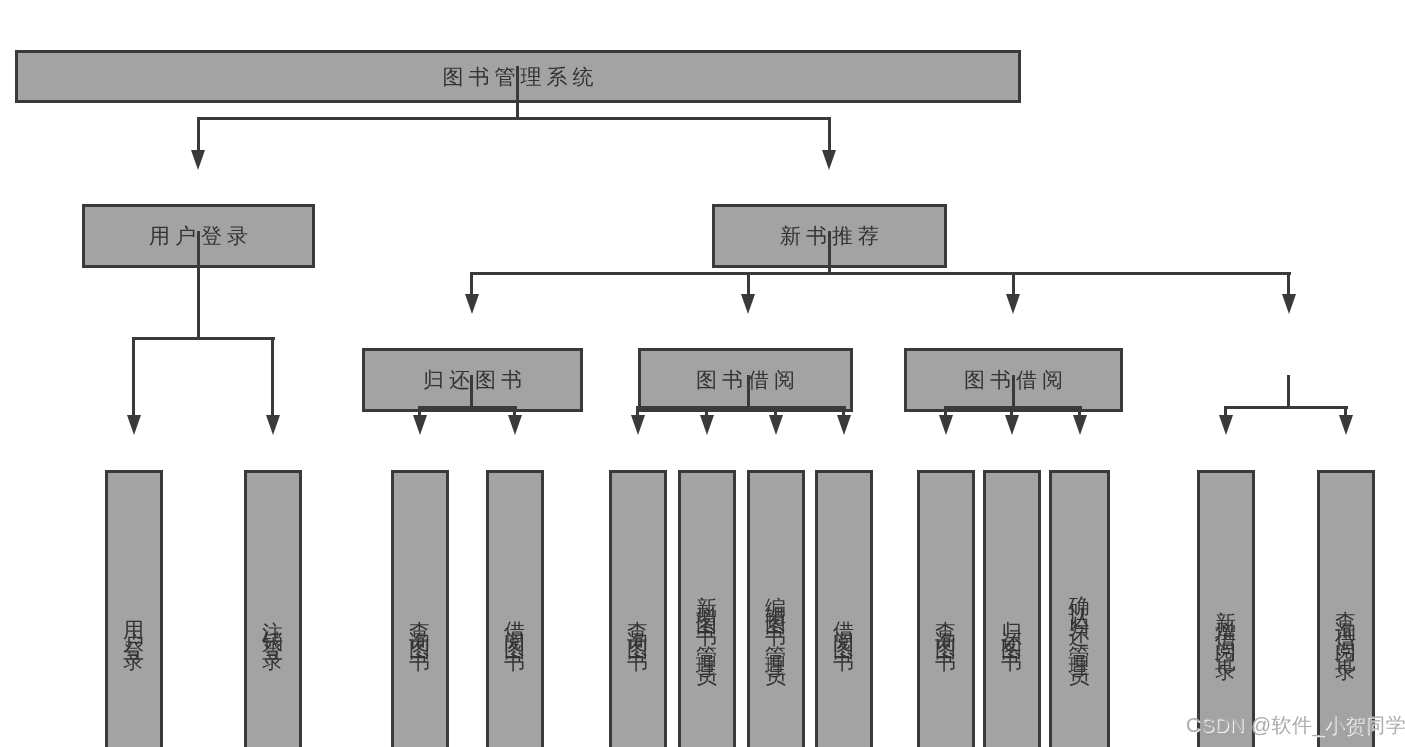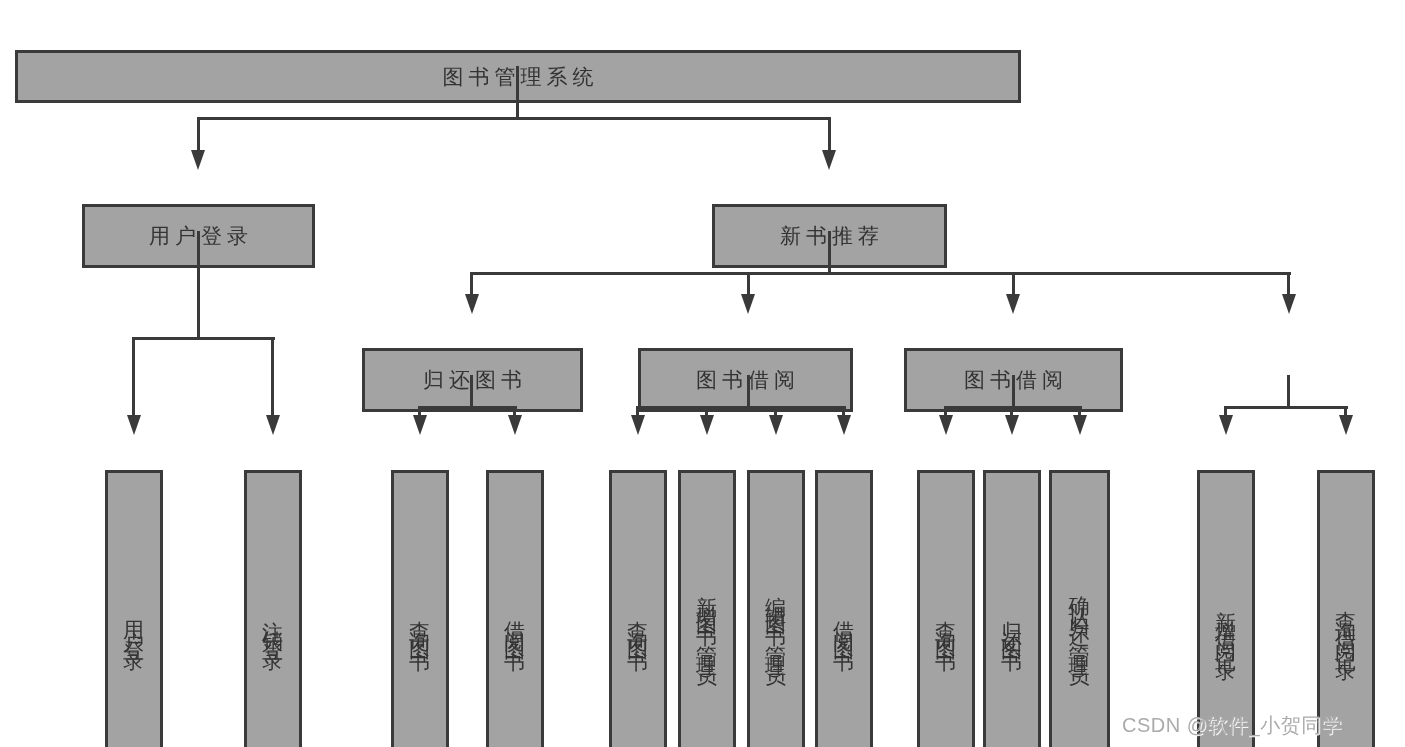--- a/index.html
+++ b/index.html
@@ -47,21 +47,21 @@
   .h { position: absolute; height: 3px; background: var(--line); }
   .ah {
     position: absolute;
     width: 0; height: 0;
     border-left: 7px solid transparent;
     border-right: 7px solid transparent;
     border-top: 20px solid var(--line);
   }
   .watermark {
     position: absolute;
-    left: 1122px;
+    left: 1186px;
     top: 712px;
     font-size: 20px;
     letter-spacing: 0.5px;
     color: var(--watermark);
     text-shadow: 1px 1px 0 rgba(255,255,255,0.9);
     white-space: nowrap;
     z-index: 10;
   }
 </style>
 </head>

